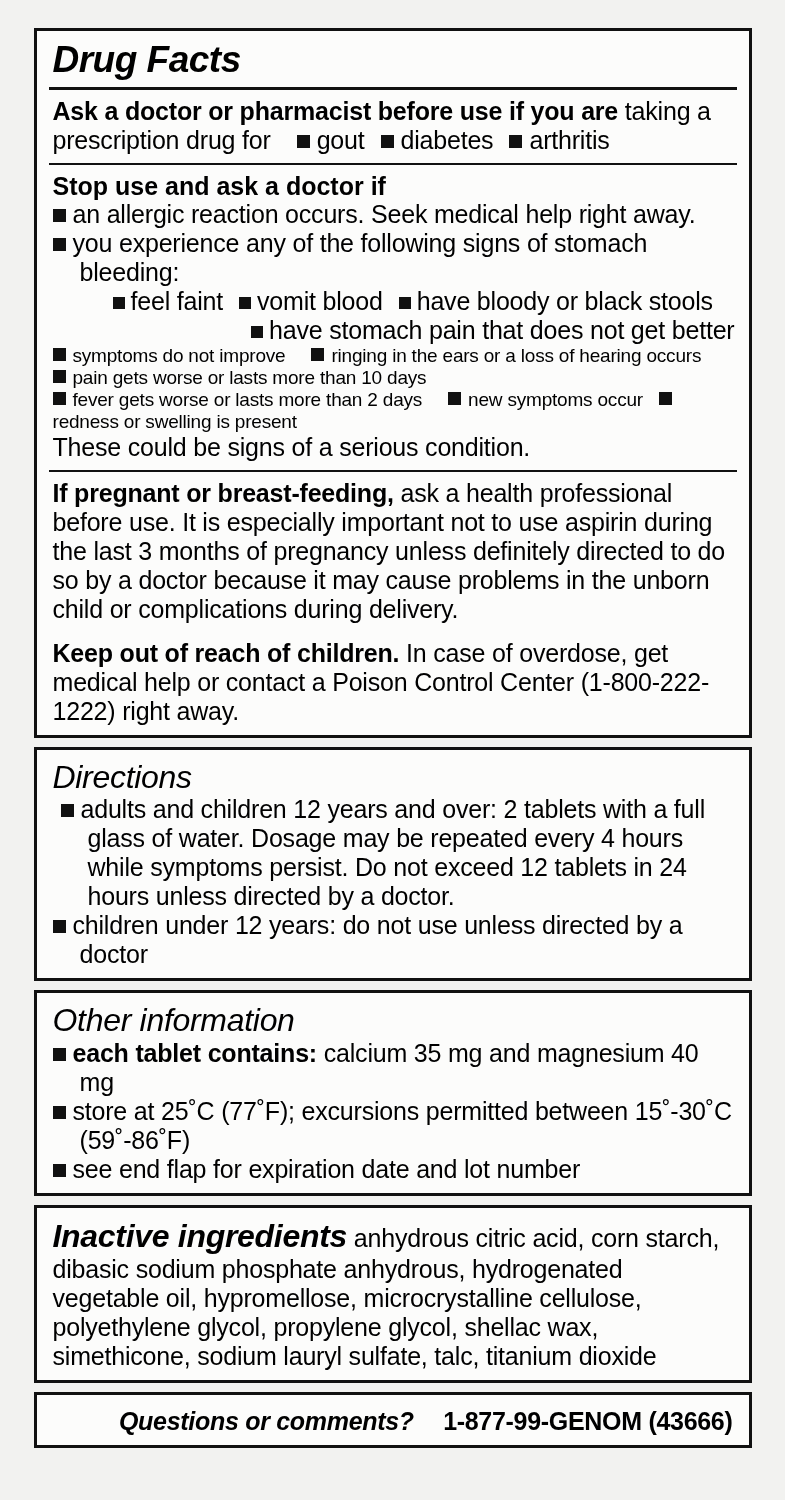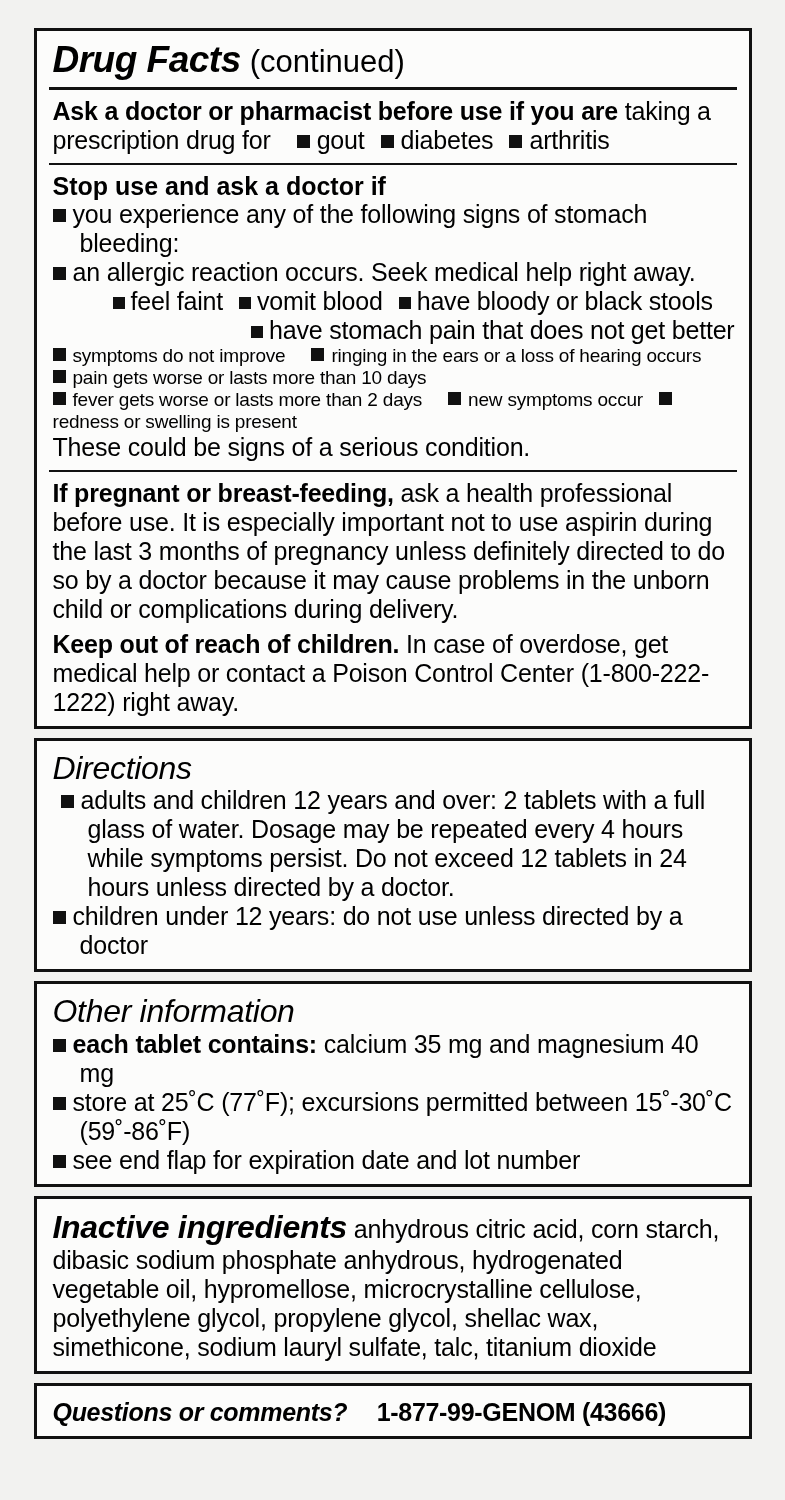--- a/index.html
+++ b/index.html
@@ -121,63 +121,63 @@
   }
   .panel-sep {
     height: 9px;
   }
   .questions {
     font-size: 25px;
     font-weight: bold;
     font-style: italic;
     letter-spacing: -0.3px;
     padding: 4px 4px 3px 4px;
+    text-align: right;
   }
   .questions .num {
     font-style: normal;
   }
   .inactive-head {
     font-size: 32px;
     font-weight: bold;
     font-style: italic;
     letter-spacing: -0.3px;
   }
   .inactive-body {
     font-size: 25px;
     font-weight: normal;
     font-style: normal;
     letter-spacing: -0.2px;
   }
   .oi-line b { font-weight: bold; }
-  .subsec { margin-top: 6px; }
+  .subsec { margin-top: 15px; }
 </style>
 </head>
 <body>
 
 <div class="label-page">
 
   <div class="panel">
 
     <div class="title-row">
       <span class="df-title">Drug Facts</span>
-      <span class="df-cont">(continued)</span>
     </div>
     <div class="rule-thick"></div>
 
     <div class="sec">
       <div class="body-txt">
         <b>Ask a doctor or pharmacist before use if you are</b><span> taking a prescription drug for</span><span class="gap-wide"></span><span class="inline-group"><span class="bullet"></span><span>gout</span></span><span class="gap-mid"></span><span class="inline-group"><span class="bullet"></span><span>diabetes</span></span><span class="gap-mid"></span><span class="inline-group"><span class="bullet"></span><span>arthritis</span></span>
       </div>
     </div>
     <div class="rule-thin"></div>
 
     <div class="sec">
       <div class="sec-head">Stop use and ask a doctor if</div>
+      <div class="body-txt hang"><span class="bullet"></span><span>an allergic reaction occurs. Seek medical help right away.</span></div>
       <div class="body-txt hang"><span class="bullet"></span><span>you experience any of the following signs of stomach bleeding:</span></div>
-      <div class="body-txt hang"><span class="bullet"></span><span>an allergic reaction occurs. Seek medical help right away.</span></div>
       <div class="body-txt" style="padding-left:60px;">
         <span class="inline-group"><span class="bullet-sm"></span><span>feel faint</span></span><span class="gap-mid"></span><span class="inline-group"><span class="bullet-sm"></span><span>vomit blood</span></span><span class="gap-mid"></span><span class="inline-group"><span class="bullet-sm"></span><span>have bloody or black stools</span></span>
       </div>
       <div class="body-txt" style="padding-left:60px;text-align:right;">
         <span class="inline-group"><span class="bullet-sm"></span><span>have stomach pain that does not get better</span></span>
       </div>
       <div class="flow">
         <span class="bullet"></span><span>symptoms do not improve</span><span class="gap-wide"></span><span class="bullet"></span><span>ringing in the ears or a loss of hearing occurs</span><span class="gap-mid"></span><span class="bullet"></span><span>pain gets worse or lasts more than 10 days</span>
       </div>
       <div class="flow">

